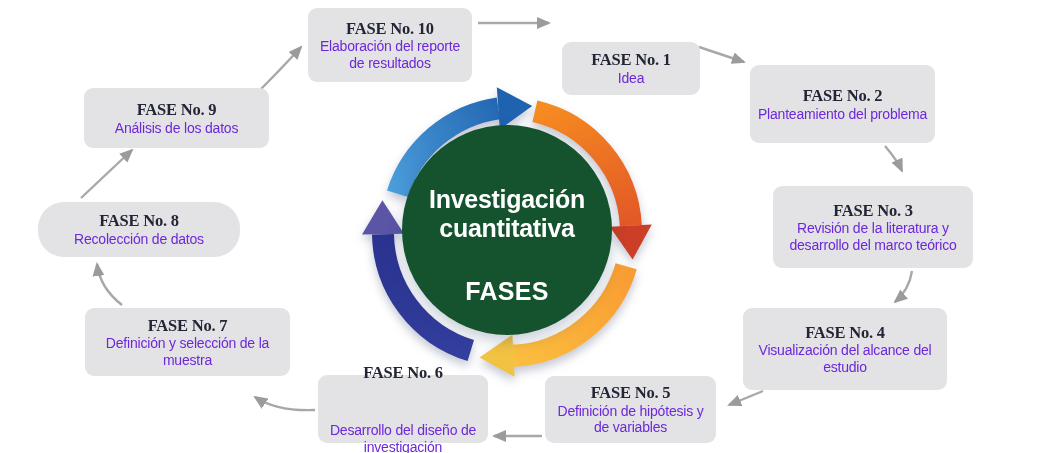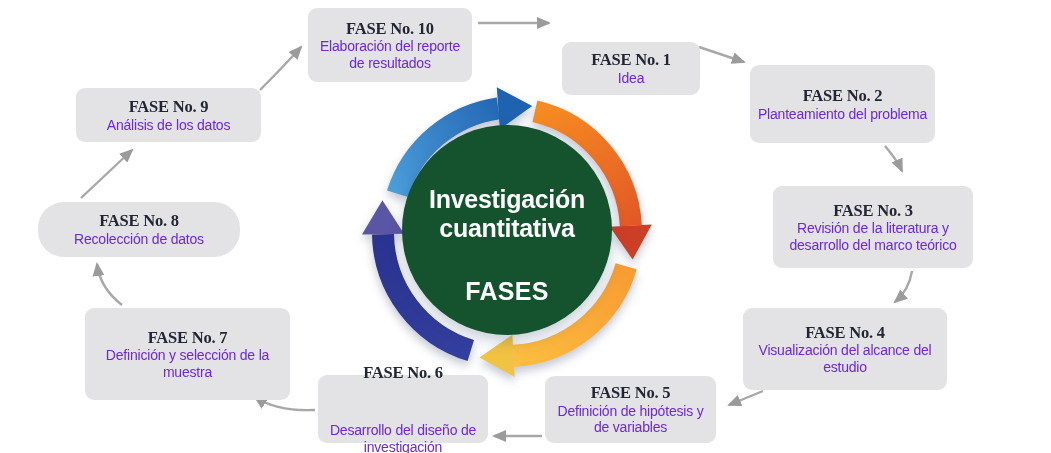--- a/index.html
+++ b/index.html
@@ -43,23 +43,23 @@
     color: #6d28d9;
     line-height: 1.18;
     letter-spacing: -0.2px;
   }
   .b1  { left: 562px; top: 10px;  width: 138px; height: 53px; margin-top: 32px; }
   .b2  { left: 750px; top: 65px;  width: 185px; height: 78px; }
   .b3  { left: 773px; top: 186px; width: 200px; height: 82px; }
   .b4  { left: 743px; top: 308px; width: 204px; height: 82px; }
   .b5  { left: 545px; top: 376px; width: 171px; height: 67px; }
   .b6  { left: 318px; top: 375px; width: 170px; height: 68px; gap: 40px; }
-  .b7  { left: 85px;  top: 308px; width: 205px; height: 92px; }
+  .b7  { left: 85px;  top: 308px; width: 205px; height: 68px; }
   .b8  { left: 38px;  top: 202px; width: 202px; height: 55px; border-radius: 26px; }
-  .b9  { left: 76px;  top: 88px;  width: 185px; height: 54px; }
+  .b9  { left: 84px;  top: 88px;  width: 185px; height: 60px; }
   .b10 { left: 308px; top: 8px;   width: 164px; height: 74px; }
 
   .center-circle {
     position: absolute;
     left: 402px; top: 125px;
     width: 210px; height: 210px;
     border-radius: 50%;
     background: #14532d;
     box-shadow: 0 6px 14px rgba(30, 60, 95, 0.25);
     display: flex;

